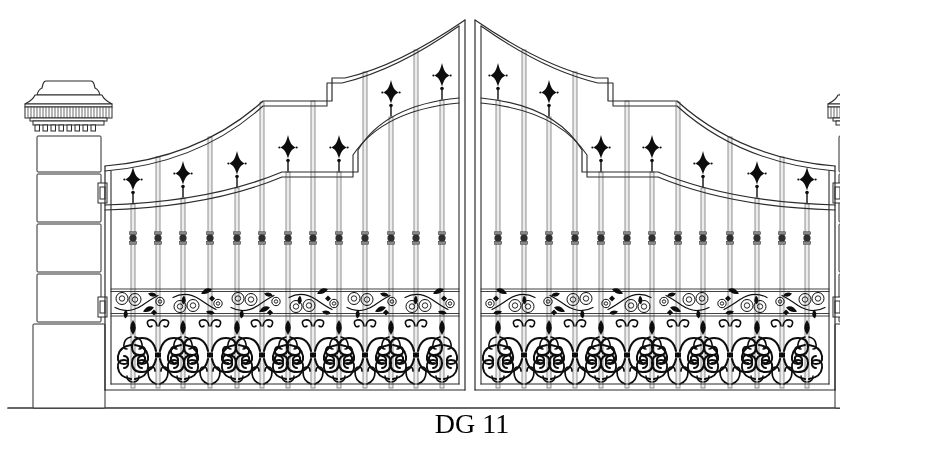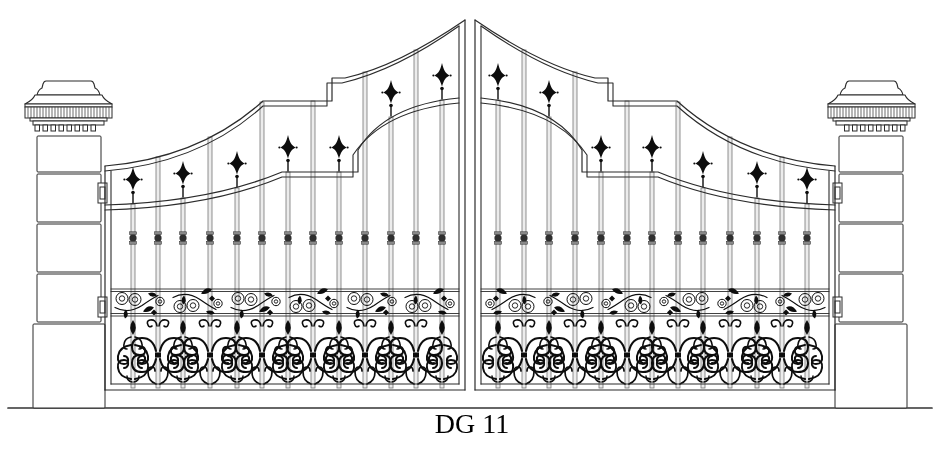--- a/index.html
+++ b/index.html
@@ -1,16 +1,16 @@
 <!DOCTYPE html>
 <html><head>
 <meta charset="utf-8">
 <style>
   html,body{margin:0;padding:0;background:#ffffff;}
-  .sheet{width:940px;height:461px;position:relative;background:#ffffff;overflow:hidden;
+  .sheet{width:840px;height:461px;position:relative;background:#ffffff;overflow:hidden;
          font-family:"Liberation Serif","DejaVu Serif",serif;}
   svg{display:block;}
   .caption-text{font-family:"Liberation Serif","DejaVu Serif",serif;font-size:28px;fill:#000;}
 </style>
 </head>
 <body>
 
 <div class="sheet">
   <svg id="gate" viewBox="0 0 940 461" width="940" height="461" xmlns="http://www.w3.org/2000/svg">
     <g>

